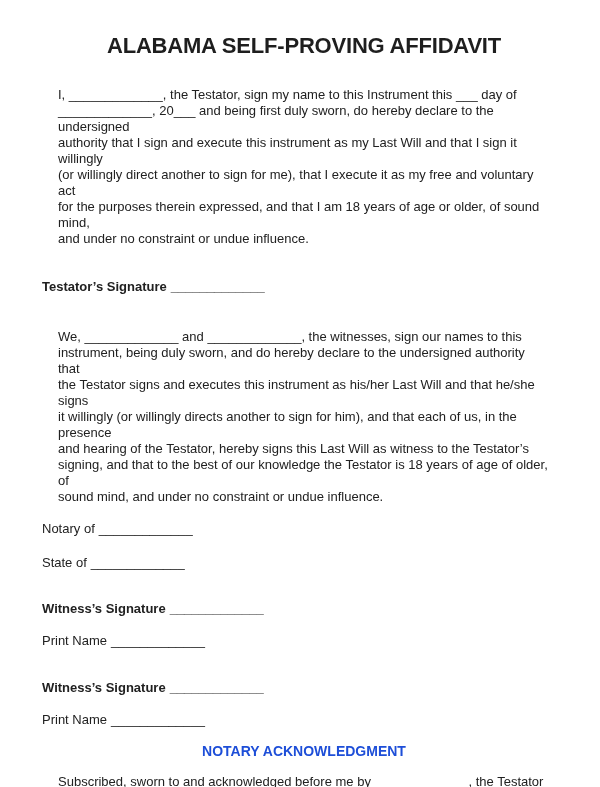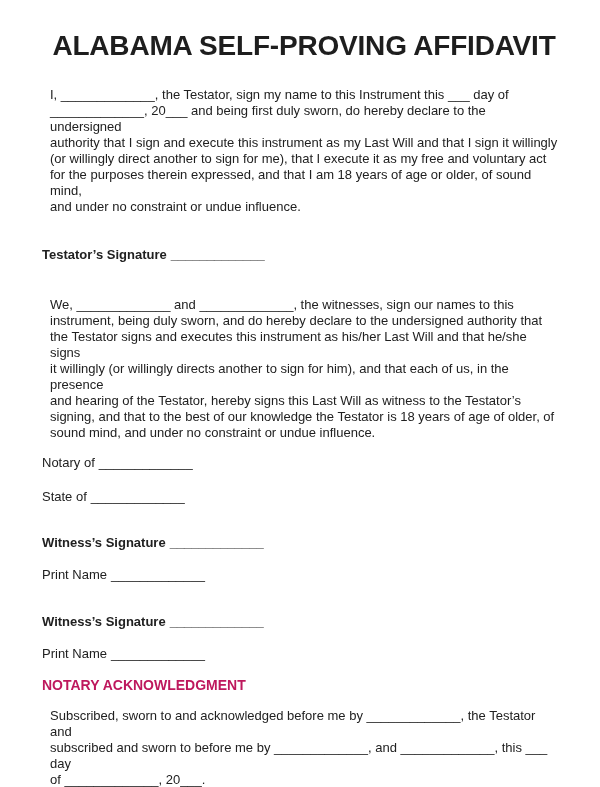--- a/index.html
+++ b/index.html
@@ -8,30 +8,30 @@
     box-sizing: border-box;
     width: 600px;
     height: 787px;
     background: #ffffff;
     padding: 33px 34px 0 42px;
     font-family: "Liberation Sans", "DejaVu Sans", sans-serif;
     color: #212121;
   }
   .doc-title {
     margin: 0;
-    font-size: 28px;
+    font-size: 22px;
     line-height: 26px;
     font-weight: 700;
     letter-spacing: -0.2px;
     text-align: center;
     color: #1e1e1e;
     white-space: nowrap;
   }
   .para {
-    margin: 8px;
+    margin: 16px;
     font-size: 13px;
     line-height: 16px;
     white-space: pre-line;
   }
   .para-testator { margin-top: 28px; }
   .para-witnesses { margin-top: 34px; }
   .para-notary { margin-top: 14px; }
   .sig-row {
     font-size: 13px;
     line-height: 16px;
@@ -45,21 +45,22 @@
   .row-print2 { margin-top: 16px; }
   .row-notary-sig { margin-top: 32px; }
   .row-print3 { margin-top: 16px; }
   .bold { font-weight: 700; }
   .blank { margin-left: 4px; letter-spacing: 0; }
   .notary-heading {
     margin: 14px 0 0 0;
     font-size: 14px;
     line-height: 18px;
     font-weight: 700;
-    color: #be185d;
+    text-align: center;
+    color: #1d4ed8;
   }
 </style>
 </head>
 <body>
 
 <div class="page">
 
   <h1 class="doc-title">ALABAMA SELF-PROVING AFFIDAVIT</h1>
 
   <p class="para para-testator">I, _____________, the Testator, sign my name to this Instrument this ___ day of

